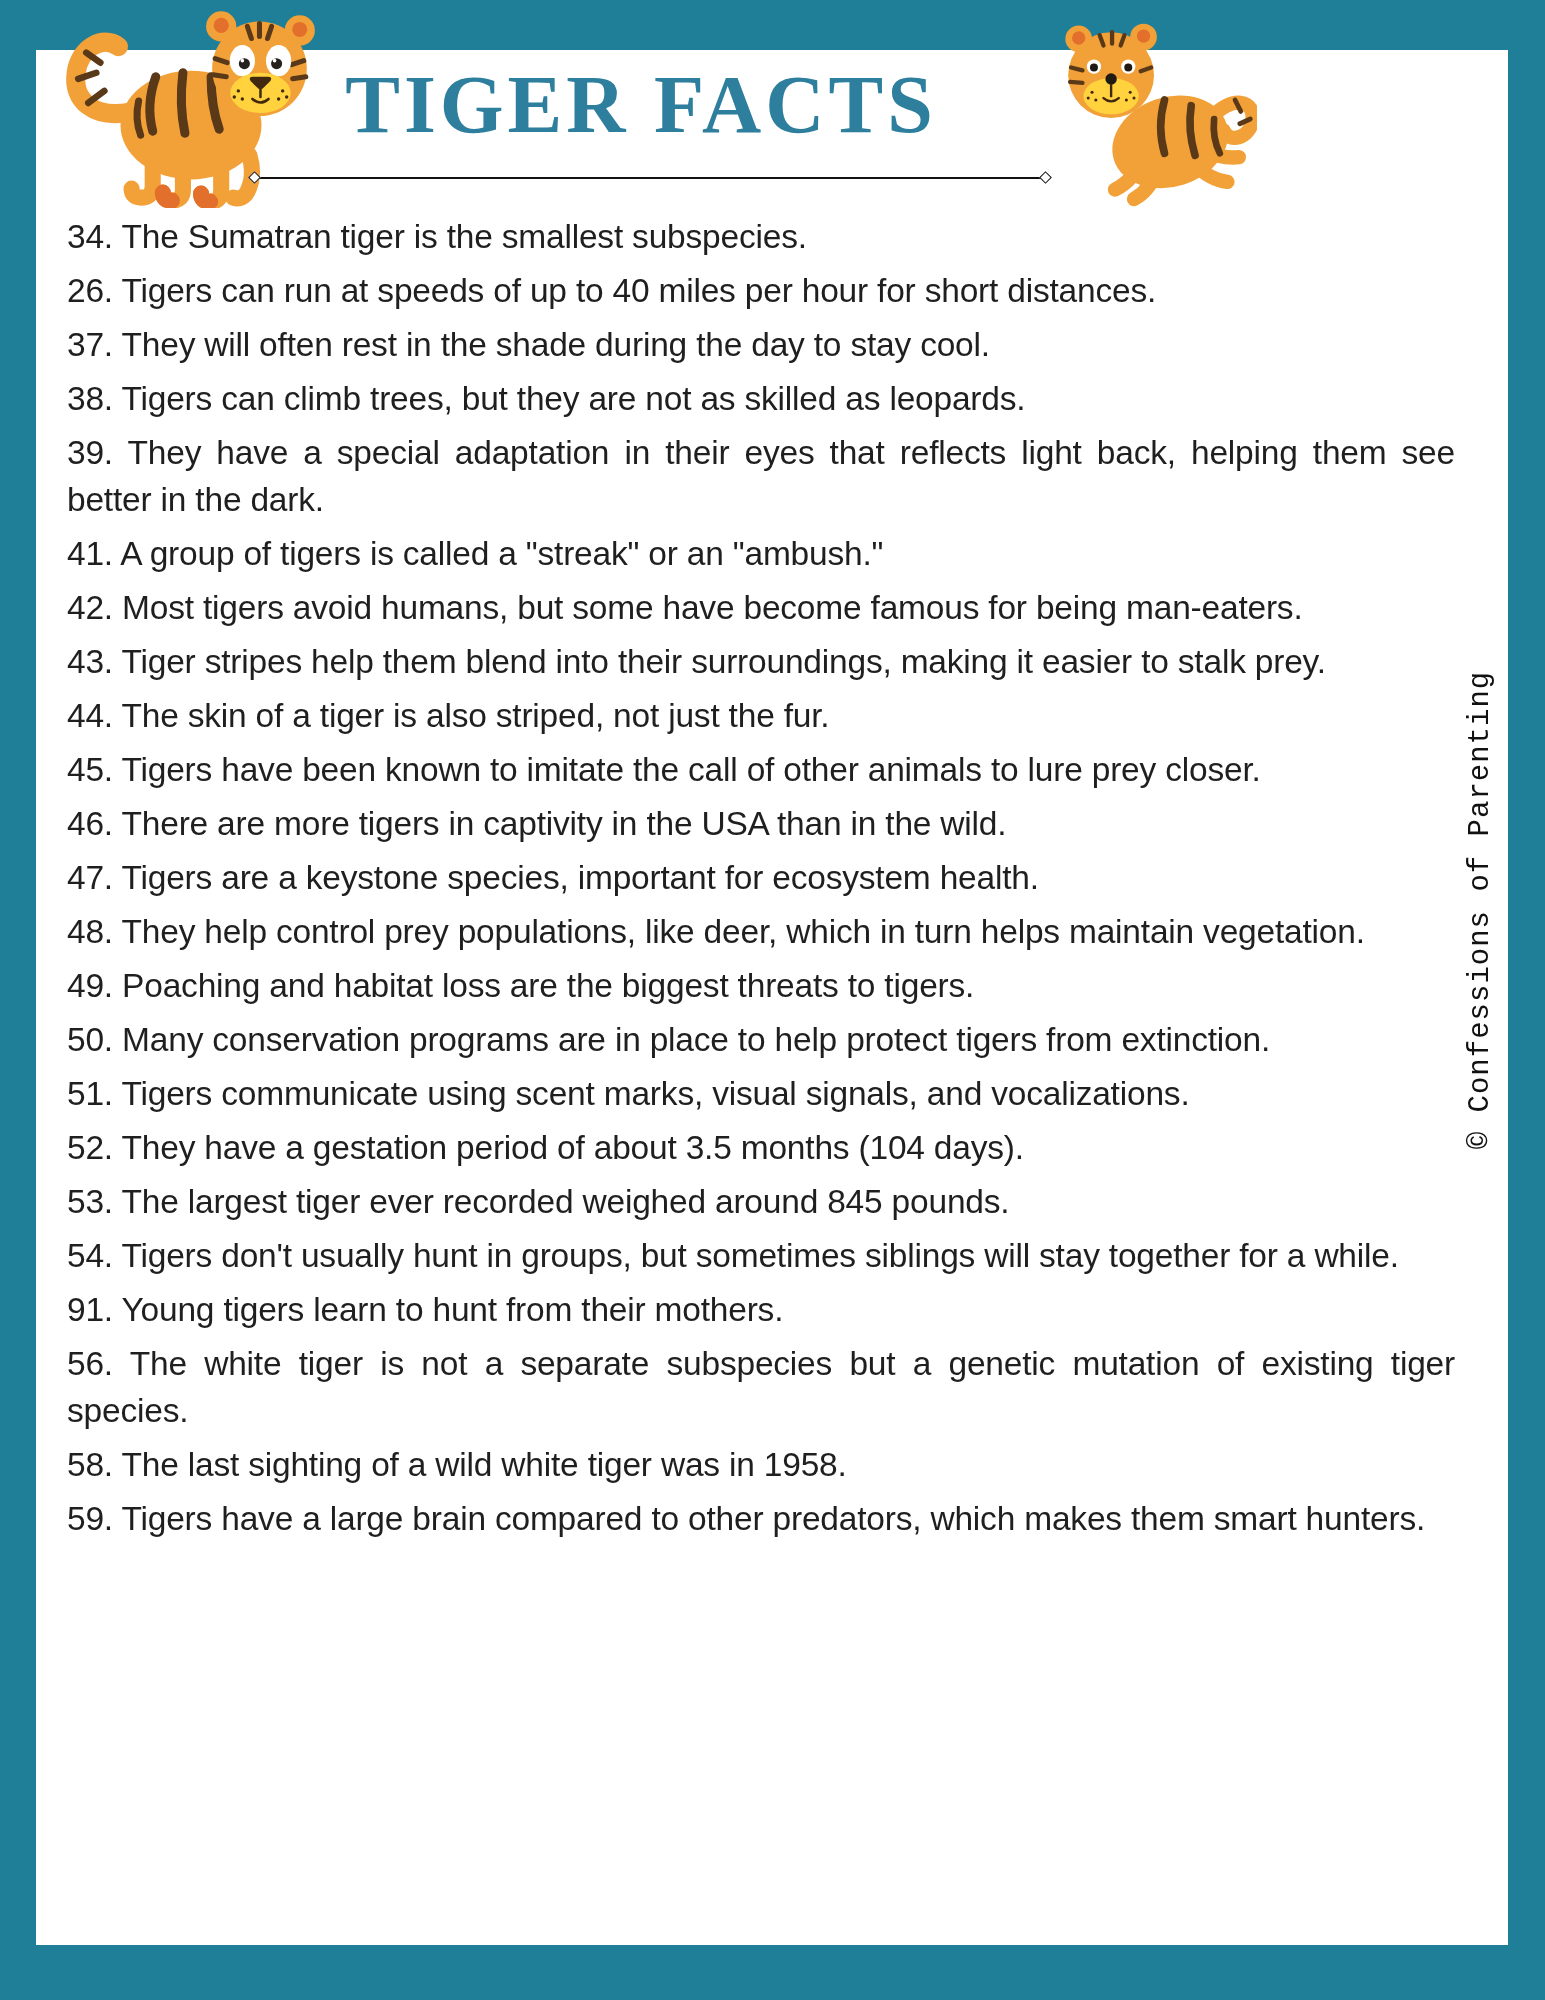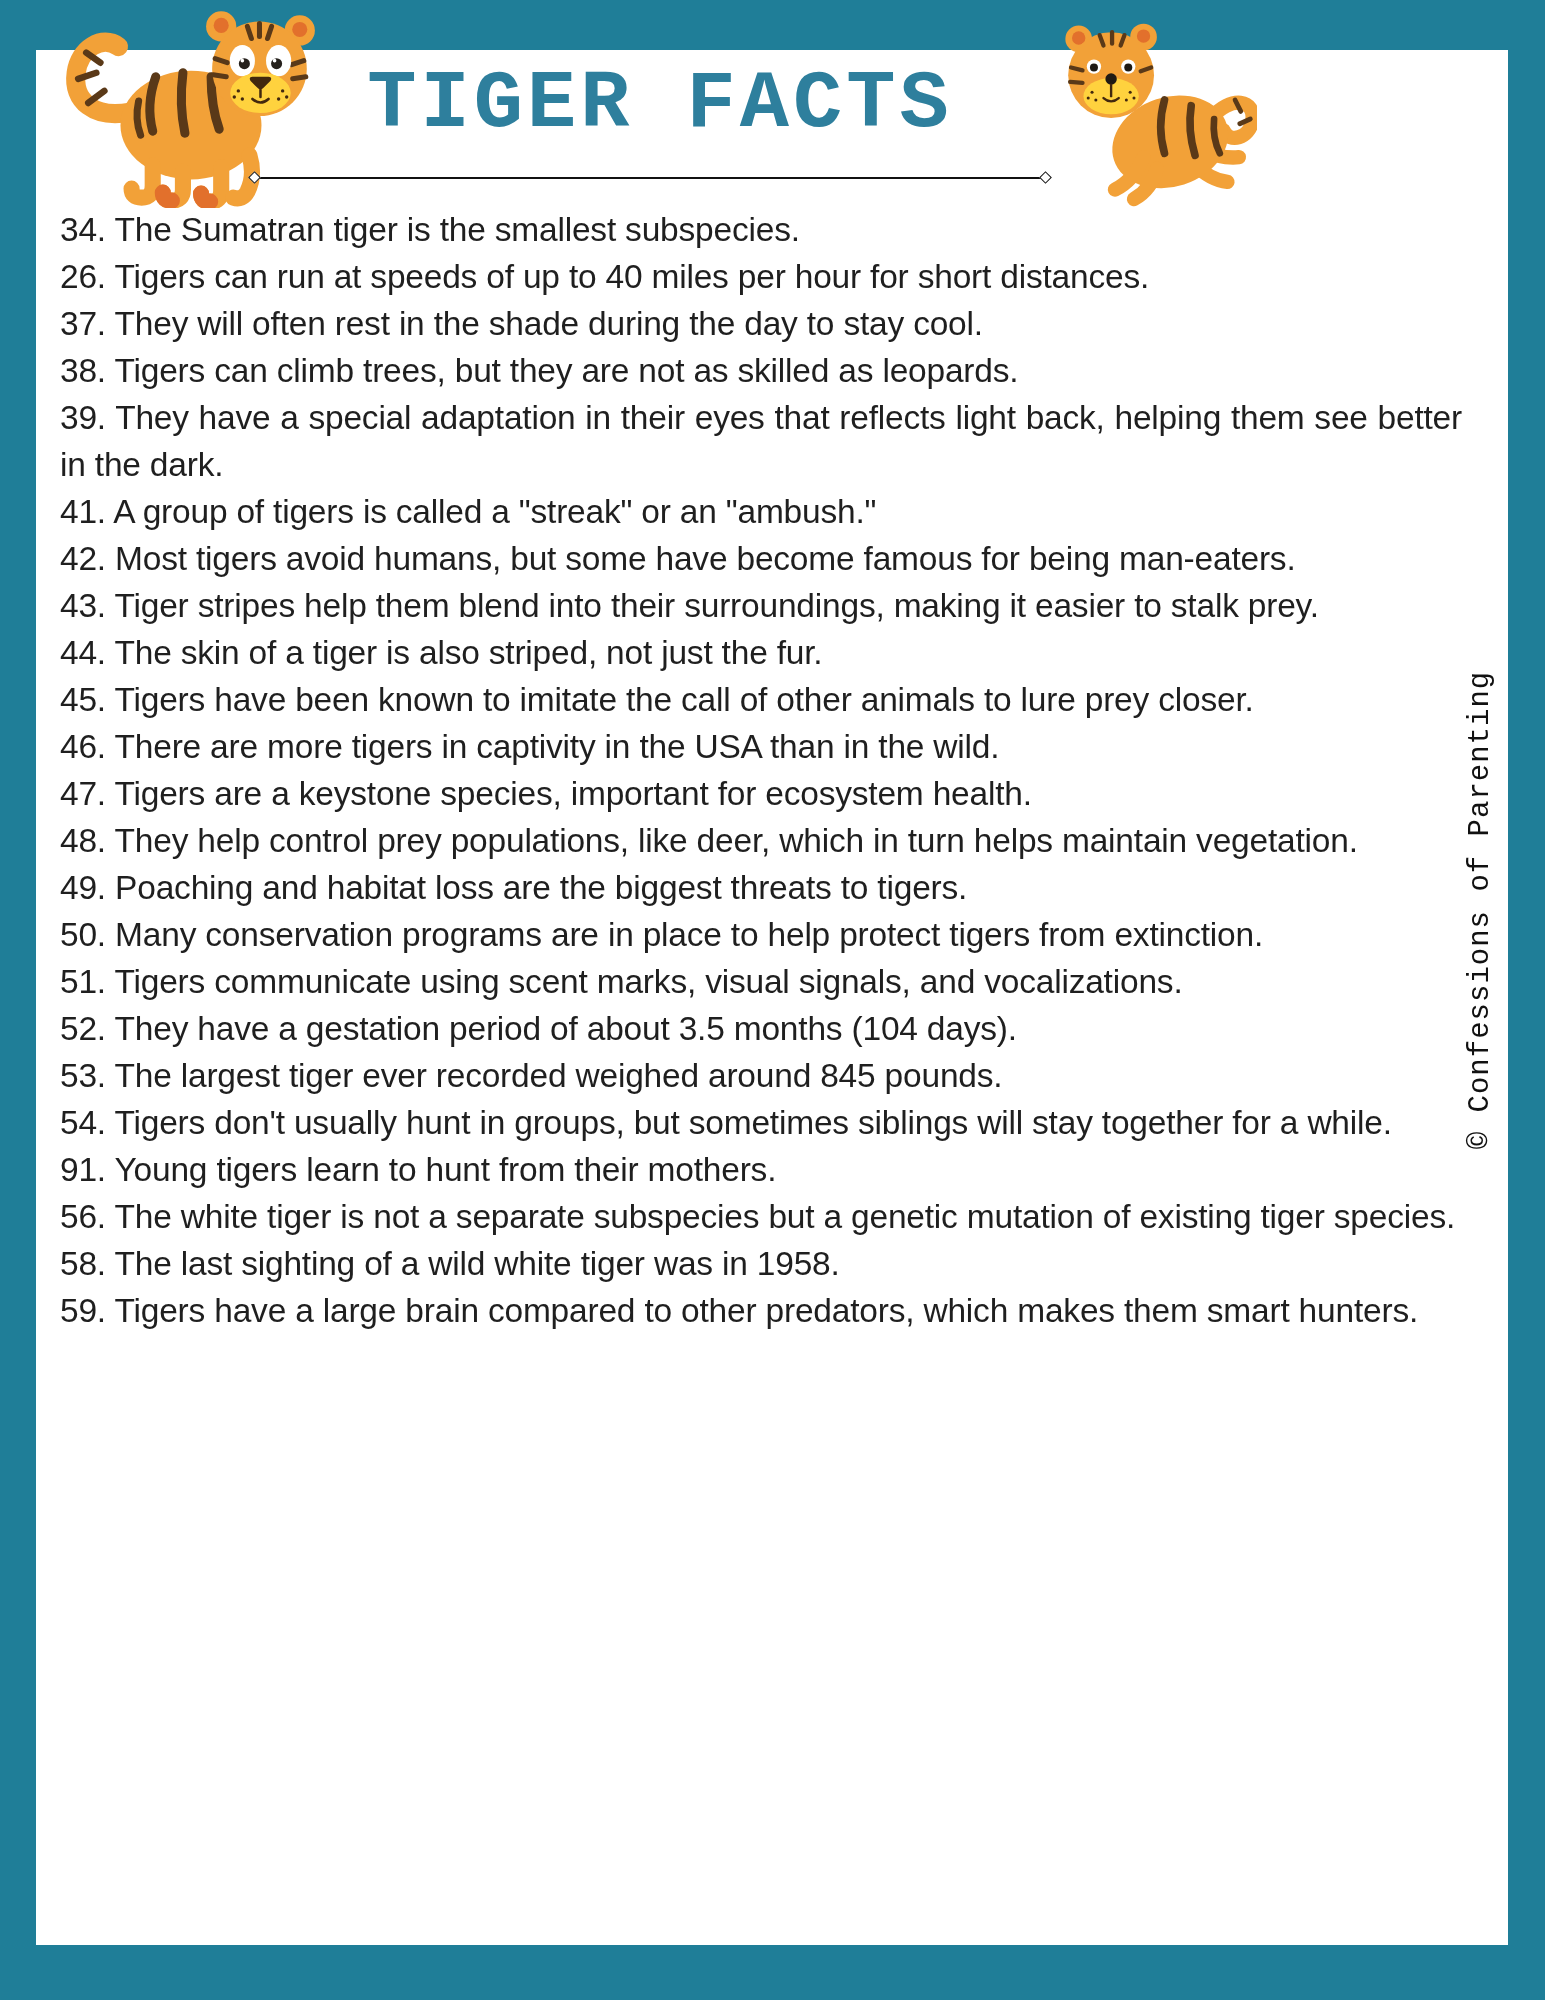--- a/index.html
+++ b/index.html
@@ -21,23 +21,23 @@
     overflow:hidden;
     font-family:"Liberation Sans", sans-serif;
   }
   .inner{
     position:absolute;
     left:36px;top:50px;width:1472px;height:1895px;
     background:#ffffff;
   }
   .title{
     position:absolute;
-    left:265px;top:64px;width:790px;
+    left:246px;top:64px;width:790px;
     text-align:center;
-    font-family:Liberation Mono, monospace;
+    font-family:Liberation Serif, serif;
     font-weight:700;
     font-size:82px;
     line-height:82px;
     letter-spacing:4px;
     color:var(--title);
   }
   .divider{
     position:absolute;
     left:255px;top:177px;width:790px;height:2px;
     background:var(--rule);
@@ -53,21 +53,21 @@
   .facts{
     position:absolute;
     left:60px;top:206px;width:1402px;
     max-height:1720px;overflow:hidden;
     font-size:33.5px;
     line-height:47px;
     color:var(--text);
     text-align:justify;
     letter-spacing:-0.2px;
   }
-  .fact{margin:0;}
+  .fact{margin:7px;}
   .tiger{position:absolute;}
   .tiger-left{left:52px;top:6px;width:282px;height:202px;}
   .tiger-right{left:1052px;top:12px;width:205px;height:215px;}
   .t-fur{fill:var(--tiger-orange);}
   .t-fur-s{stroke:var(--tiger-orange);fill:none;stroke-linecap:round;}
   .t-stripe{stroke:var(--tiger-stripe);fill:none;stroke-linecap:round;}
   .t-accent{fill:var(--tiger-accent);}
   .t-accent-s{stroke:var(--tiger-accent);fill:none;stroke-linecap:round;}
   .t-muzzle{fill:var(--tiger-muzzle);}
   .t-dark{fill:var(--tiger-dark);}

